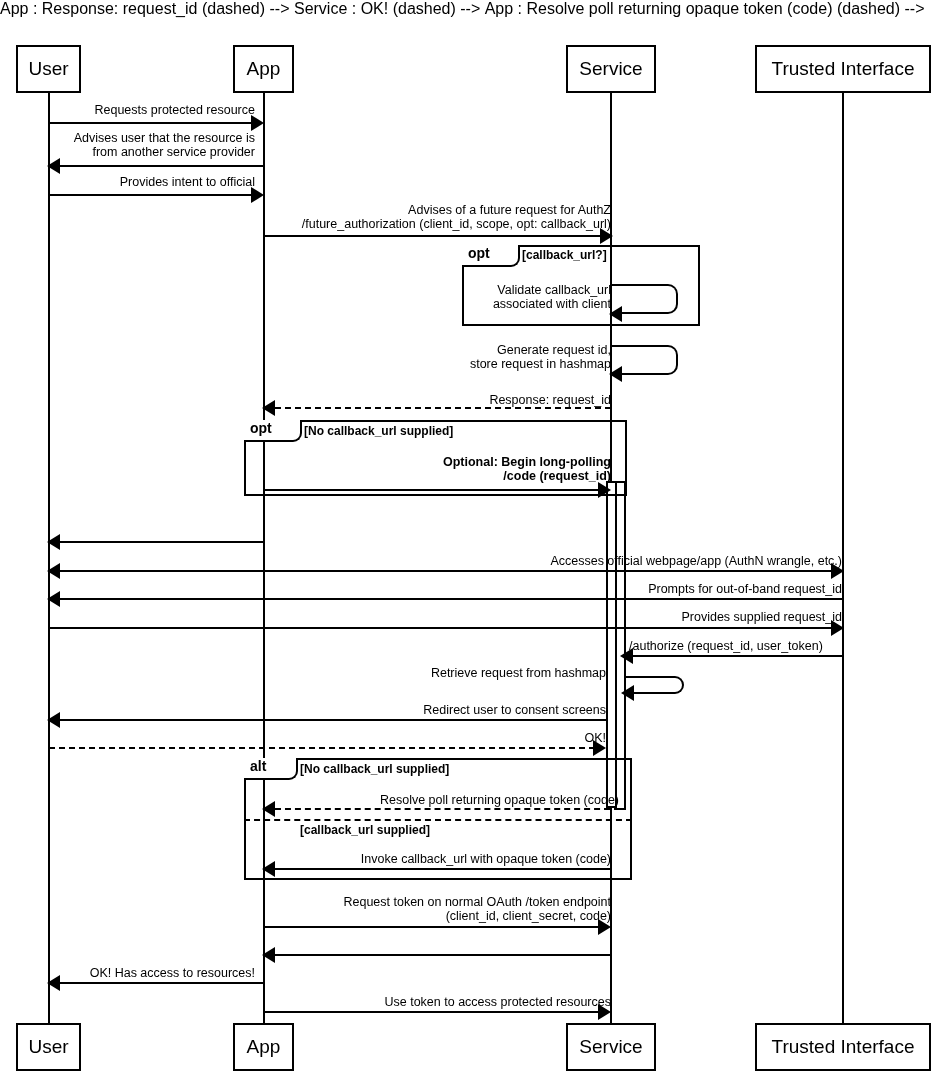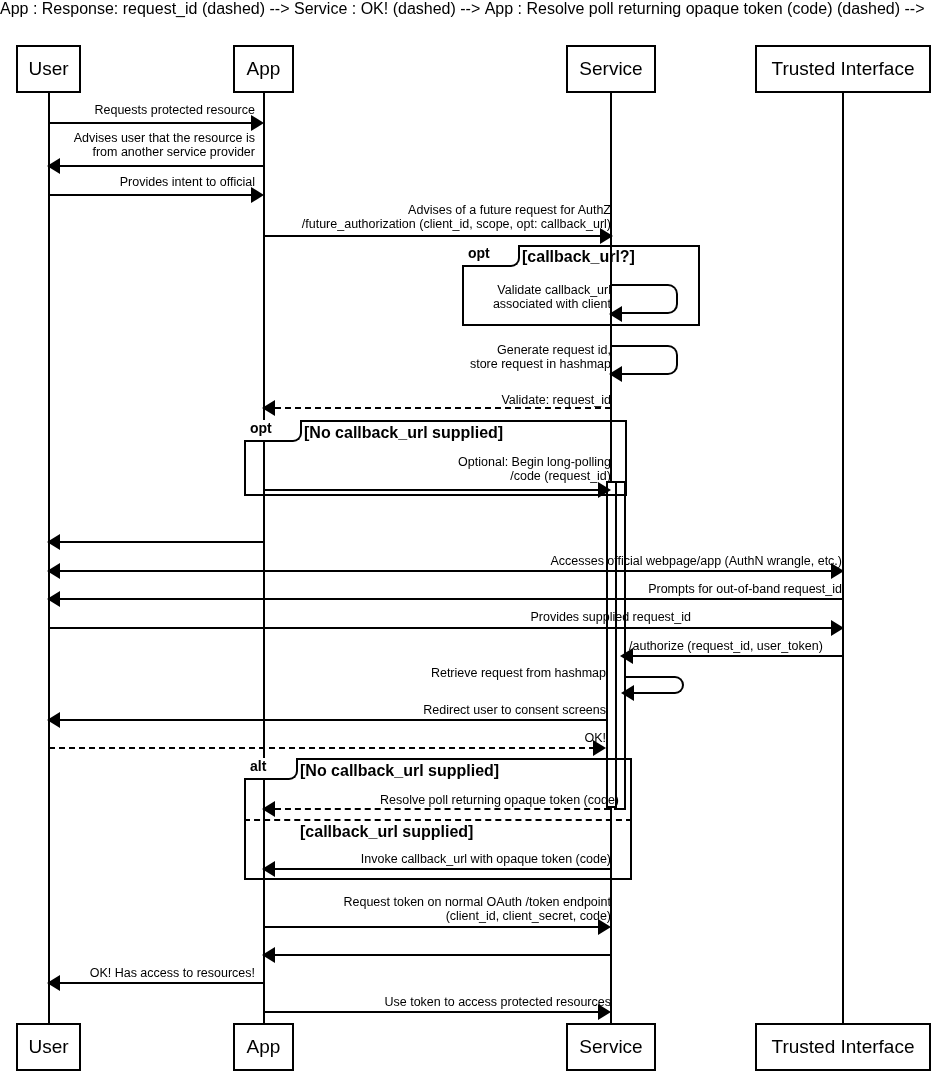--- a/index.html
+++ b/index.html
@@ -41,21 +41,21 @@
   
   .frame{position:absolute;border:2px solid #000;box-sizing:border-box;background:transparent;}
   .frame-tab{
     position:absolute;border:2px solid #000;border-top:none;border-left:none;
     background:#fff;box-sizing:border-box;
     font-size:14px;font-weight:bold;
     display:flex;align-items:flex-start;padding-left:6px;
     border-bottom-right-radius:9px;
   }
   .frame-cond{
-    position:absolute;font-size:16px;font-weight:bold;white-space:pre;
+    position:absolute;font-size:12px;font-weight:bold;white-space:pre;
   }
   .frame-divider{position:absolute;height:0;border-top:2px dashed #000;}
 
   
   .selfloop{
     position:absolute;border:2px solid #000;border-left:none;
     border-top-right-radius:10px;border-bottom-right-radius:10px;
     box-sizing:border-box;background:transparent;
   }
 
@@ -145,54 +145,54 @@
   <div class="selfloop" style="left:611px;top:284px;width:67px;height:30px;"></div>
   <div class="ah left" style="left:609px;top:306px;"></div>
 
   
   <div class="lbl" style="left:465px;top:343px;width:146px;">Generate request id,
 store request in hashmap</div>
   <div class="selfloop" style="left:611px;top:345px;width:67px;height:30px;"></div>
   <div class="ah left" style="left:609px;top:366px;"></div>
 
    App : Response: request_id (dashed) --&gt;
-  <div class="lbl" style="left:264px;top:393px;width:347px;">Validate: request_id</div>
+  <div class="lbl" style="left:264px;top:393px;width:347px;">Response: request_id</div>
   <div class="msg dashed" style="left:275px;top:407px;width:336px;"></div>
   <div class="ah left" style="left:262px;top:400px;"></div>
 
   
   <div class="frame" style="left:244px;top:420px;width:383px;height:76px;"></div>
   <div class="frame-tab" style="left:244px;top:420px;width:58px;height:22px;">
     <span>opt</span>
   </div>
   <div class="frame-cond" style="left:304px;top:424px;">[No callback_url supplied]</div>
 
   
-  <div class="lbl" style="left:264px;top:455px;width:347px;">Optional: Begin long-polling
+  <div class="lbl" style="left:264px;top:455px;width:347px;font-weight:bold;">Optional: Begin long-polling
 /code (request_id)</div>
   <div class="msg" style="left:264px;top:489px;width:337px;"></div>
   <div class="ah right" style="left:598px;top:482px;"></div>
 
   
   <div class="msg" style="left:60px;top:541px;width:203px;"></div>
   <div class="ah left" style="left:47px;top:534px;"></div>
 
   
   <div class="lbl" style="left:49px;top:554px;width:793px;">Accesses official webpage/app (AuthN wrangle, etc.)</div>
   <div class="msg" style="left:60px;top:570px;width:782px;"></div>
   <div class="ah left" style="left:47px;top:563px;"></div>
   <div class="ah right" style="left:831px;top:563px;"></div>
 
   
   <div class="lbl" style="left:49px;top:582px;width:793px;">Prompts for out-of-band request_id</div>
   <div class="msg" style="left:60px;top:598px;width:782px;"></div>
   <div class="ah left" style="left:47px;top:591px;"></div>
 
   
-  <div class="lbl" style="left:49px;top:610px;width:642px;">Provides supplied request_id</div>
+  <div class="lbl" style="left:49px;top:610px;width:793px;">Provides supplied request_id</div>
   <div class="msg" style="left:49px;top:627px;width:782px;"></div>
   <div class="ah right" style="left:831px;top:620px;"></div>
 
   
   <div class="lbl left" style="left:629px;top:639px;width:300px;">/authorize (request_id, user_token)</div>
   <div class="msg" style="left:632px;top:655px;width:211px;"></div>
   <div class="ah left" style="left:620px;top:648px;"></div>
 
   
   <div class="lbl" style="left:420px;top:666px;width:186px;">Retrieve request from hashmap</div>

